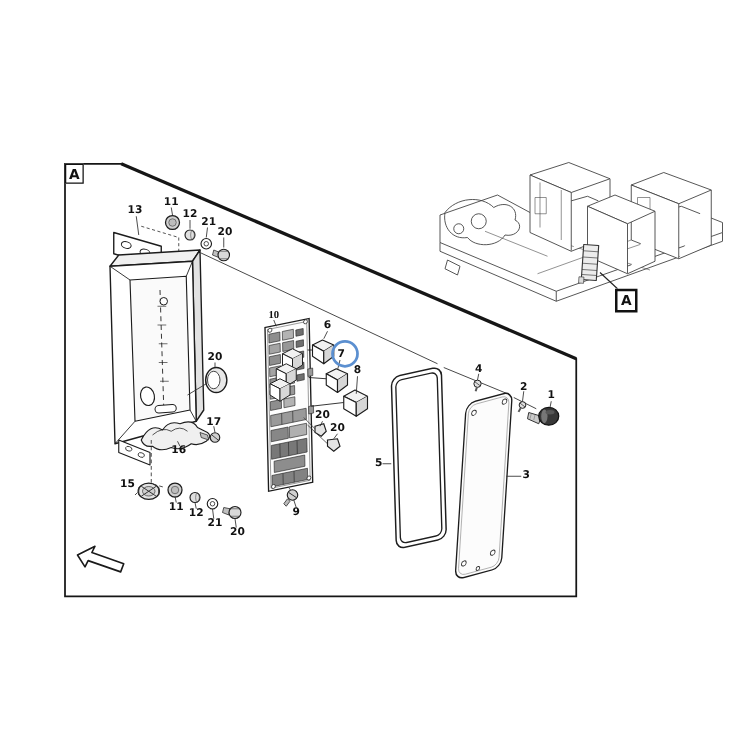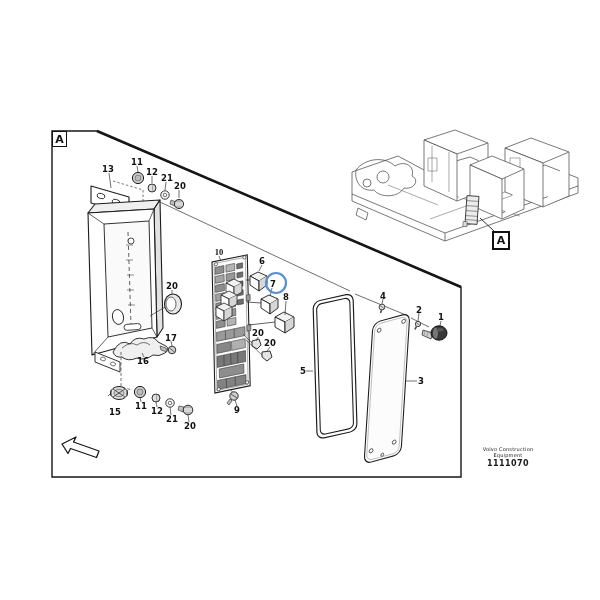--- a/index.html
+++ b/index.html
@@ -326,31 +326,26 @@
       <div class="callout" style="left: 237px; top: 410px;">9</div>
       <div class="callout" style="left: 219px; top: 252px; font-family: Liberation Serif, serif;">10</div>
       <div class="callout" style="left: 108px; top: 169px;">13</div>
       <div class="callout" style="left: 137px; top: 162px;">11</div>
       <div class="callout" style="left: 152px; top: 172px;">12</div>
       <div class="callout" style="left: 167px; top: 178px;">21</div>
       <div class="callout" style="left: 180px; top: 186px;">20</div>
       <div class="callout" style="left: 172px; top: 286px;">20</div>
       <div class="callout" style="left: 171px; top: 338px;">17</div>
       <div class="callout" style="left: 143px; top: 361px;">16</div>
-      <div class="callout" style="left: 102px; top: 412px; margin-left: 13px;">15</div>
+      <div class="callout" style="left: 102px; top: 388px;">15</div>
       <div class="callout" style="left: 141px; top: 406px;">11</div>
       <div class="callout" style="left: 157px; top: 411px;">12</div>
       <div class="callout" style="left: 172px; top: 419px;">21</div>
       <div class="callout" style="left: 190px; top: 426px;">20</div>
       <div class="callout" style="left: 258px; top: 333px;">20</div>
       <div class="callout" style="left: 270px; top: 343px;">20</div>
     </div>
 
 <div class="ref-box main">A</div>
 <div class="ref-box inset">A</div>
 
-<div class="footer">
-  <div class="brand">Volvo Construction</div>
-  <div class="brand">Equipment</div>
-  <div class="num">1111070</div>
+
 </div>
 
-</div>
-
 </body></html>

